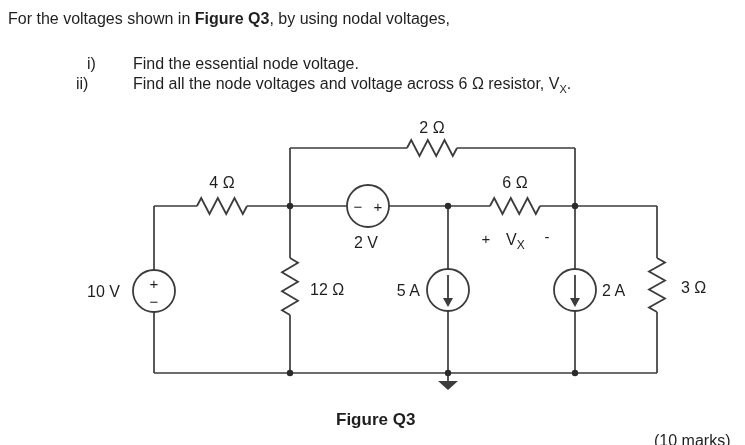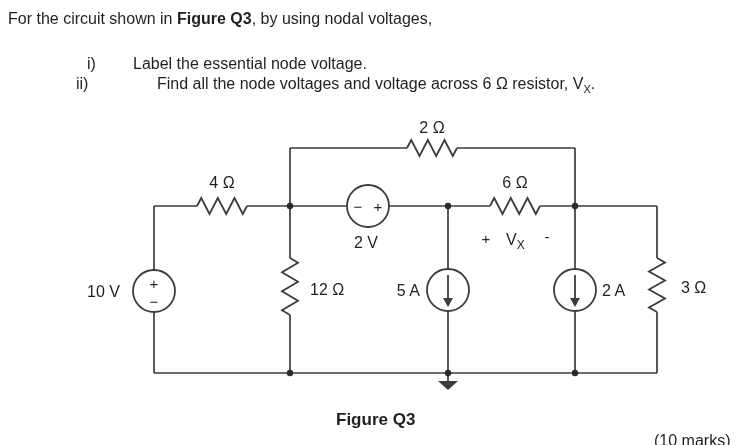--- a/index.html
+++ b/index.html
@@ -10,41 +10,41 @@
     color: #1f1f1f;
     position: relative;
     overflow: hidden;
   }
   .abs { position: absolute; white-space: nowrap; }
   .q-line1 { left: 8px; top: 10px; font-size: 16px; }
   .q-line1 b { font-weight: bold; }
   .q-item-marker1 { left: 87px; top: 55px; font-size: 16px; }
   .q-item-text1   { left: 133px; top: 55px; font-size: 16px; }
   .q-item-marker2 { left: 76px; top: 75px; font-size: 16px; }
-  .q-item-text2   { left: 133px; top: 75px; font-size: 16px; margin-left: 24px; }
+  .q-item-text2   { left: 133px; top: 75px; font-size: 16px; }
   sub { font-size: 11px; }
   .fig-caption { left: 336px; top: 410px; font-size: 17px; font-weight: bold; }
   .marks { left: 654px; top: 432px; font-size: 16px; }
   svg.circuit { position: absolute; left: 0; top: 0; }
   .wirepath { stroke: #3c3c3c; stroke-width: 1.7; fill: none; }
   .comp { stroke: #3c3c3c; stroke-width: 1.8; fill: none; stroke-linejoin: miter; }
   .srccircle { stroke: #3c3c3c; stroke-width: 1.8; fill: #ffffff; }
   .nodedot { fill: #2b2b2b; stroke: none; }
   .filled { fill: #3c3c3c; stroke: none; }
   svg text { font-family: "Liberation Sans", sans-serif; fill: #1f1f1f; }
   .clabel { font-size: 16px; }
   .sign { font-size: 15px; }
 </style>
 </head>
 <body>
 
-<div class="abs q-line1"><span>For the circuit shown in </span><b>Figure Q3</b><span>, by using nodal voltages,</span></div>
+<div class="abs q-line1"><span>For the voltages shown in </span><b>Figure Q3</b><span>, by using nodal voltages,</span></div>
 
 <div class="abs q-item-marker1">i)</div>
-<div class="abs q-item-text1">Label the essential node voltage.</div>
+<div class="abs q-item-text1">Find the essential node voltage.</div>
 
 <div class="abs q-item-marker2">ii)</div>
 <div class="abs q-item-text2"><span>Find all the node voltages and voltage across 6 Ω resistor, </span><span>V</span><sub>X</sub><span>.</span></div>
 
 <svg class="circuit" width="745" height="445" viewBox="0 0 745 445">
 
   <path class="wirepath" d="
     M154,206 H197 M247,206 H347 M389,206 H490 M540,206 H657
     M290,148 H407 M457,148 H575
     M290,148 V206 M575,148 V206

